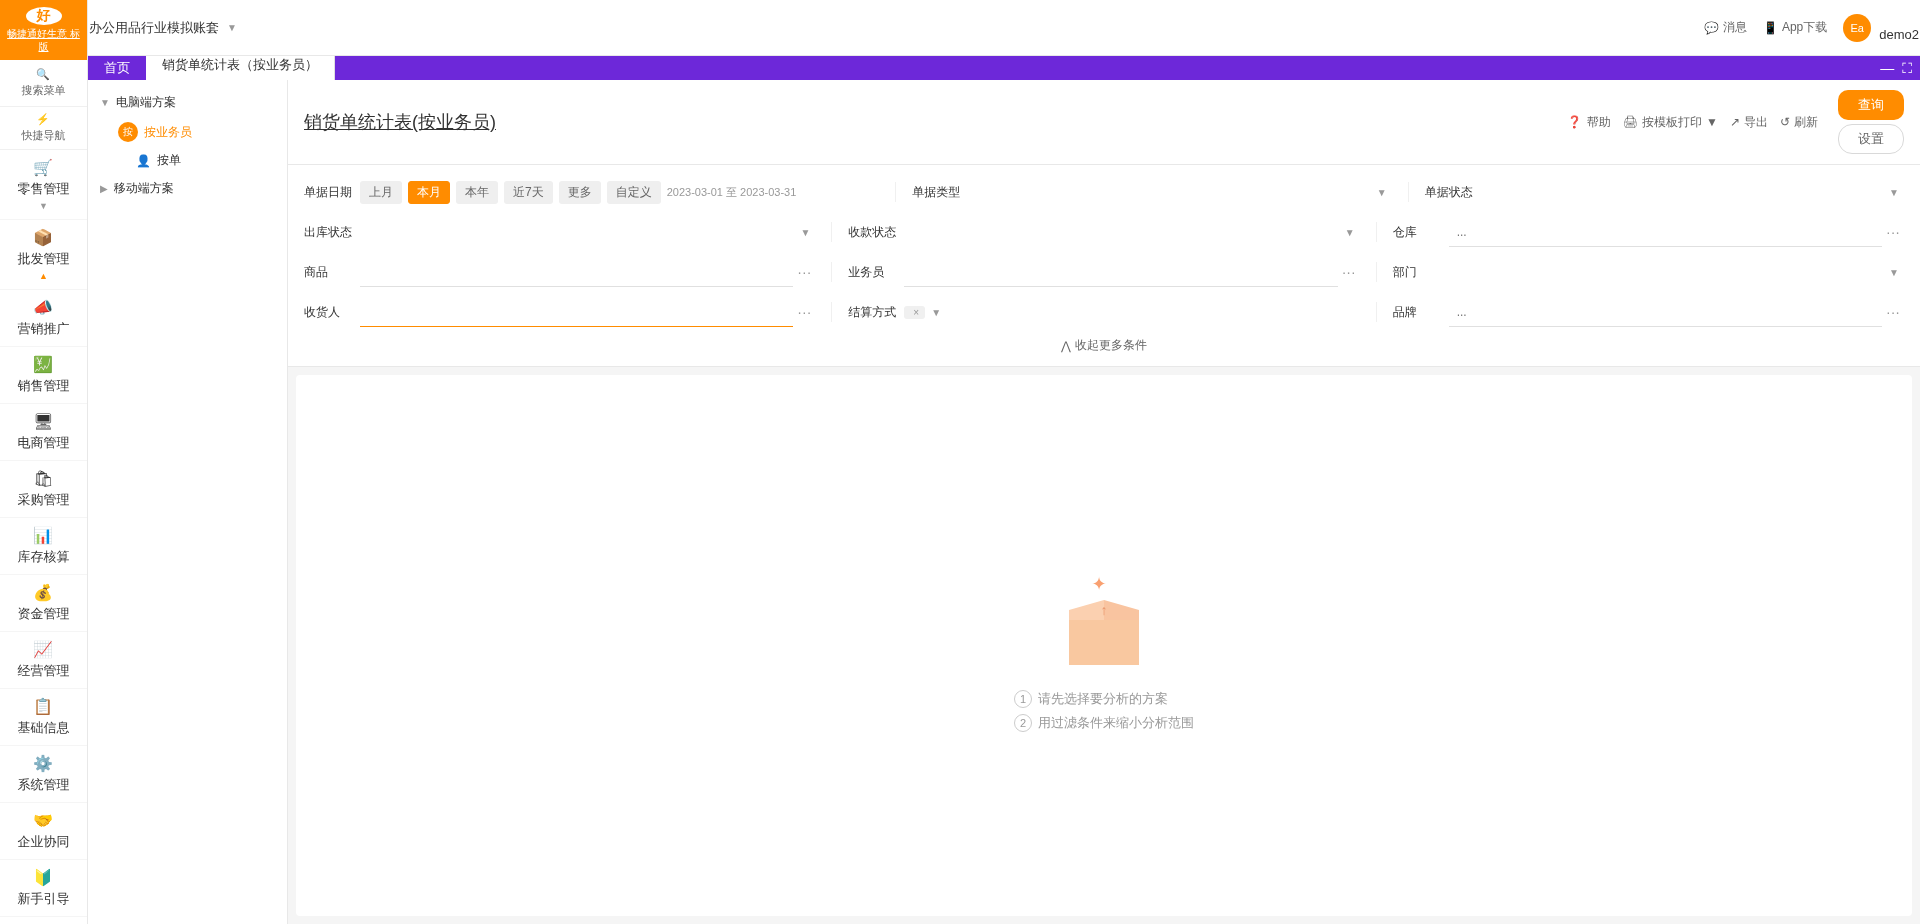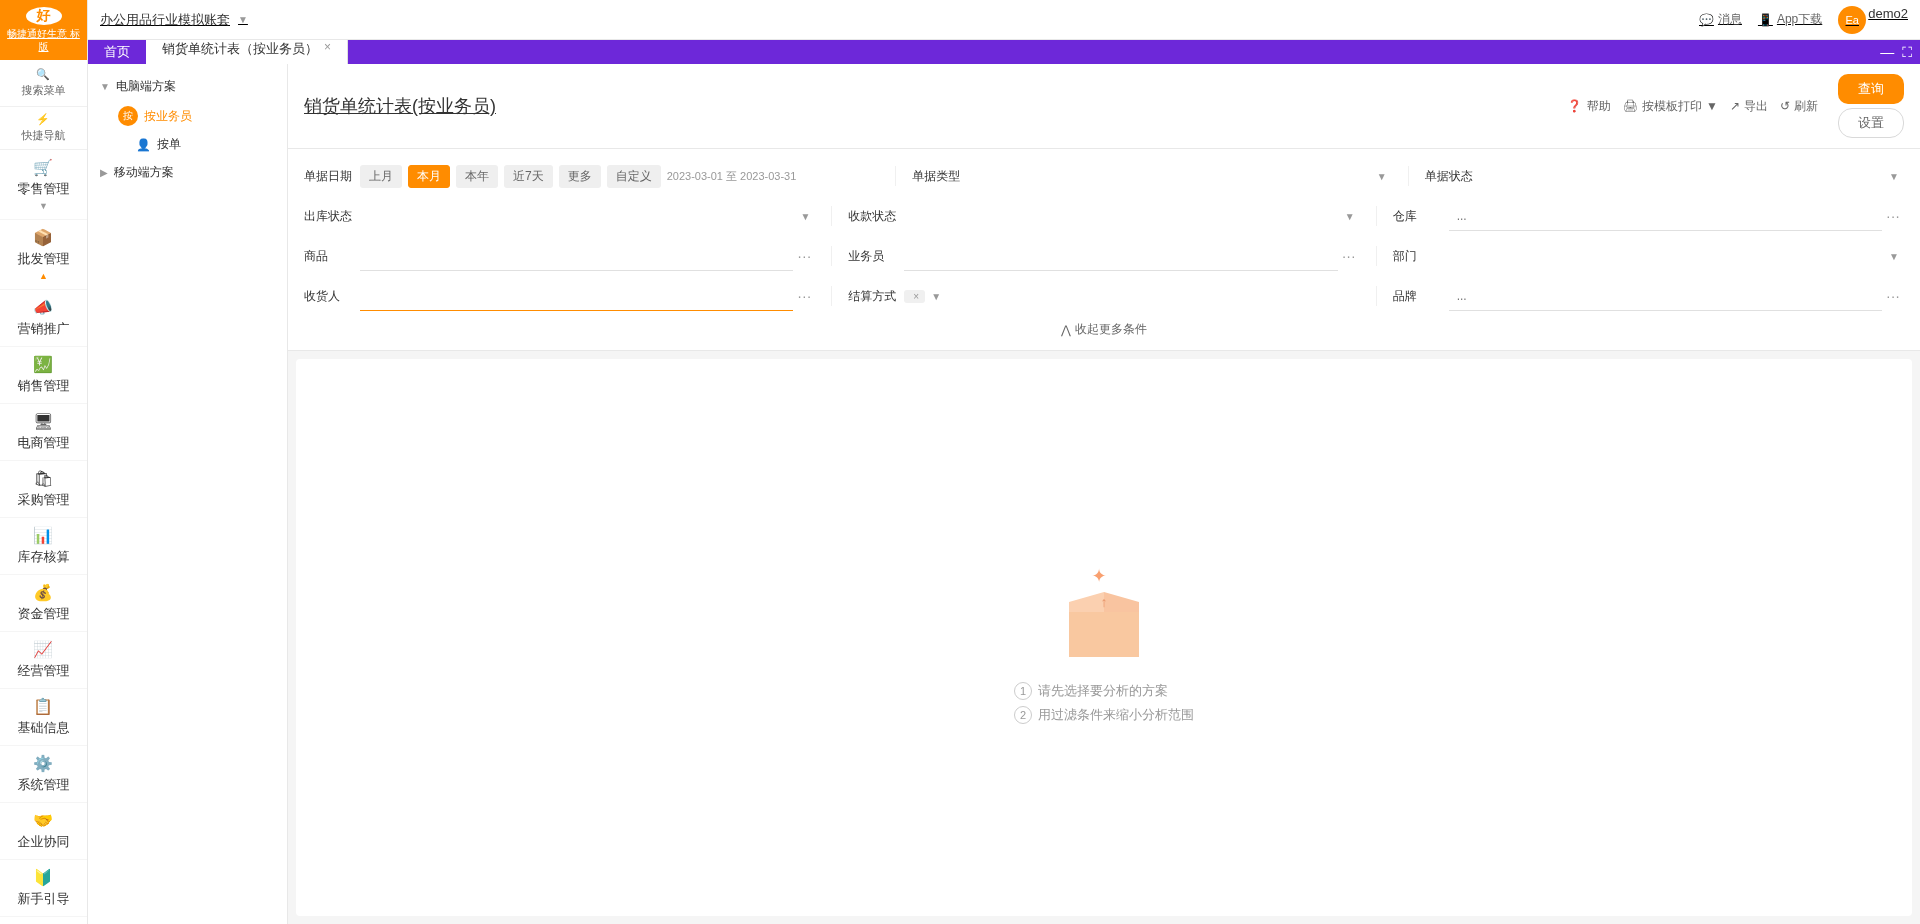--- a/index.html
+++ b/index.html
@@ -13,33 +13,33 @@
     .sidebar-search { width: 100%; padding: 8px 5px; display: flex; align-items: center; justify-content: center; cursor: pointer; color: #666; font-size: 11px; flex-direction: column; gap: 2px; border-bottom: 1px solid #f0f0f0; }
     .sidebar-nav { width: 100%; padding: 6px 5px; display: flex; align-items: center; justify-content: center; cursor: pointer; color: #666; font-size: 11px; flex-direction: column; gap: 2px; border-bottom: 1px solid #f0f0f0; }
     .sidebar-item { width: 100%; padding: 8px 5px; display: flex; align-items: center; justify-content: center; cursor: pointer; color: #333; font-size: 11px; flex-direction: column; gap: 3px; border-bottom: 1px solid #f5f5f5; }
     .sidebar-item-icon { font-size: 16px; }
     .sidebar-item-label { font-size: 13px; }
 
     
     .main { flex: 1; display: flex; flex-direction: column; height: 100%; overflow: hidden; }
 
     
-    .top-header { background: #fff; height: 40px; display: flex; align-items: center; padding: 0 12px; border-bottom: 1px solid #e8e8e8; justify-content: space-between; flex-shrink: 0; text-decoration: underline; }
+    .top-header { background: #fff; height: 56px; display: flex; align-items: center; padding: 0 1px; border-bottom: 1px solid #e8e8e8; justify-content: space-between; flex-shrink: 0; }
     .top-header-left { display: flex; align-items: center; gap: 8px; }
     .app-title { font-size: 13px; color: #333; }
     .dropdown-arrow { color: #999; font-size: 10px; }
     .top-header-right { display: flex; align-items: center; gap: 16px; }
     .header-btn { display: flex; align-items: center; gap: 4px; color: #666; font-size: 12px; cursor: pointer; }
     .user-avatar { width: 28px; height: 28px; border-radius: 50%; background: #ff8c00; display: flex; align-items: center; justify-content: center; color: #fff; font-size: 11px; overflow: hidden; }
     .user-name { font-size: 13px; color: #333; }
 
     
     .tab-bar { background: #6d28d9; height: 24px; display: flex; align-items: stretch; flex-shrink: 0; }
     .tab-home { padding: 0 16px; display: flex; align-items: center; color: #fff; font-size: 13px; cursor: pointer; }
-    .tab-item { padding: 0 16px; display: flex; align-items: flex-start; gap: 6px; background: #fff; color: #333; font-size: 13px; cursor: pointer; border-right: 1px solid #e0e0e0; }
+    .tab-item { padding: 0 16px; display: flex; align-items: flex-end; gap: 6px; background: #fff; color: #333; font-size: 13px; cursor: pointer; border-right: 1px solid #e0e0e0; flex-direction: column; }
     .tab-item-active { background: #fff; }
     .tab-close { color: #999; font-size: 12px; cursor: pointer; }
     .tab-bar-right { margin-left: auto; display: flex; align-items: center; padding-right: 8px; gap: 8px; }
     .tab-bar-btn { color: #fff; cursor: pointer; font-size: 14px; }
 
     
     .page-content { flex: 1; display: flex; overflow: hidden; background: #f5f5f5; }
 
     
     .left-panel { width: 200px; background: #fff; border-right: 1px solid #e8e8e8; padding: 0; flex-shrink: 0; overflow-y: auto; }
@@ -190,21 +190,21 @@
     </div>
     <div class="top-header-right">
       <div class="header-btn">
         <span>💬</span>
         <span>消息</span>
       </div>
       <div class="header-btn">
         <span>📱</span>
         <span>App下载</span>
       </div>
-      <div style="display:flex;align-items:flex-start;gap:2px;cursor:pointer">
+      <div style="display:flex;align-items:flex-end;gap:8px;cursor:pointer">
         <div class="user-avatar">
           <span>Ea</span>
         </div>
         <span class="user-name">demo2</span>
       </div>
     </div>
   </div>
 
   <div class="tab-bar">
     <div class="tab-home">

